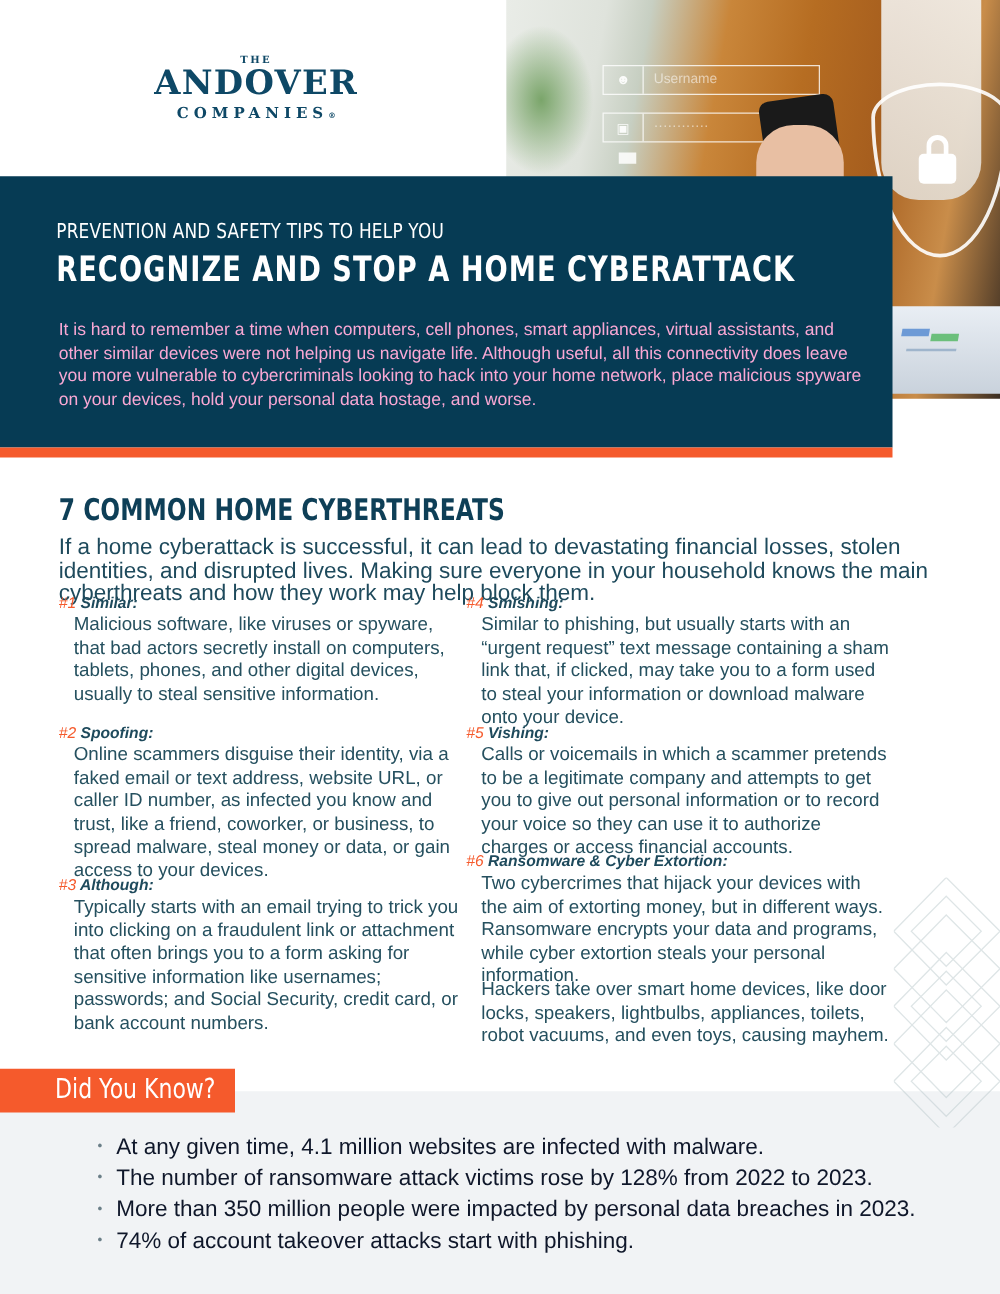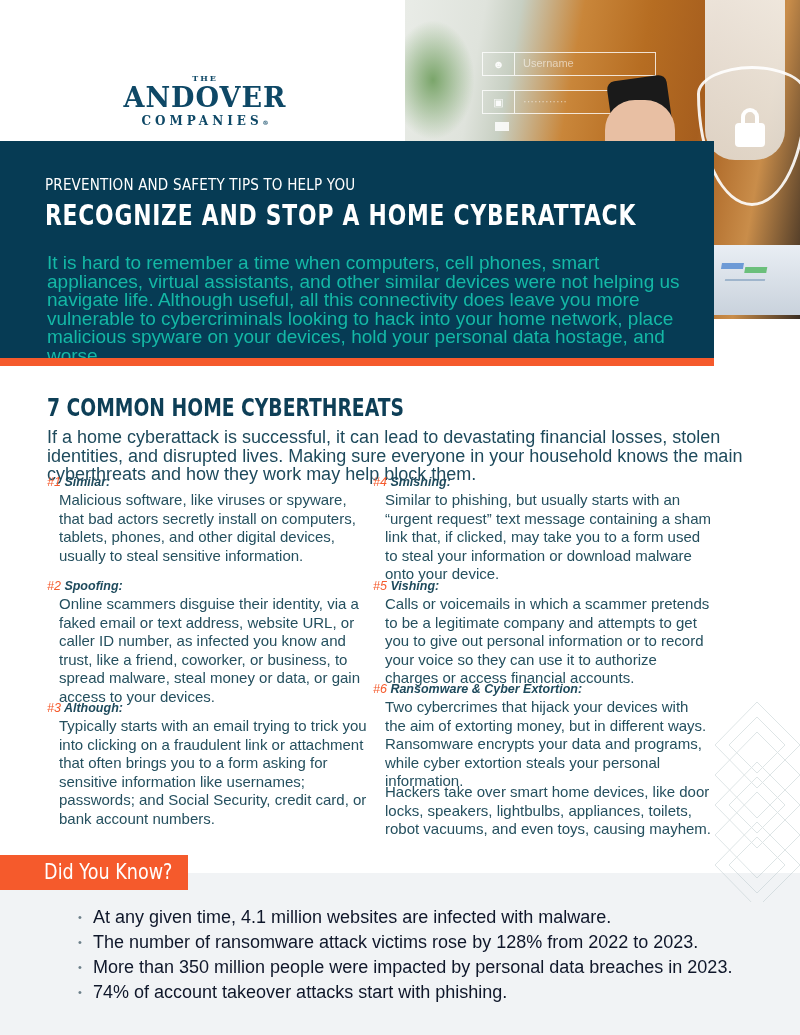--- a/index.html
+++ b/index.html
@@ -1,19 +1,19 @@
 <!DOCTYPE html>
 <html><head>
 <meta charset="utf-8">
 <style>
   * { box-sizing: border-box; margin: 0; padding: 0; }
   html, body { width: 800px; height: 1035px; background: #ffffff; overflow: hidden; }
   body { position: relative; font-family: "Liberation Sans", sans-serif; color: #1e4a5c; }
 
-  .logo { position: absolute; left: 110px; top: 42px; width: 190px; text-align: center; color: #0e4866; font-family: "DejaVu Serif", serif; margin-top: 31px; }
+  .logo { position: absolute; left: 110px; top: 42px; width: 190px; text-align: center; color: #0e4866; font-family: "DejaVu Serif", serif; }
   .logo .the { font-size: 8px; font-weight: bold; letter-spacing: 2px; display:block; line-height: 10px; }
   .logo .name { font-size: 27px; font-weight: bold; letter-spacing: 1px; display:block; line-height: 30px; }
   .logo .companies { font-size: 12px; font-weight: bold; letter-spacing: 4px; display:block; line-height: 16px; }
 
   .photo { position: absolute; left: 405px; top: 0; width: 395px; height: 319px; overflow: hidden;
     background: linear-gradient(100deg, #e9ece7 0%, #dfe3dc 18%, #c7cfc2 26%, #c9863a 40%, #b66d22 55%, #a65e1e 70%, #c98d4a 85%, #3a2d22 100%); }
   .photo .plant { position:absolute; left: 0; top: 20px; width: 70px; height: 120px; background: radial-gradient(ellipse at 40% 50%, #7aa56a 0%, rgba(122,165,106,0) 70%); }
   .photo .shirt { position:absolute; left: 300px; top: 0; width: 80px; height: 160px; background: linear-gradient(180deg,#f3f1ed,#e3ddd4); border-radius: 0 0 30px 30px; opacity:.9; }
   .photo .field { position: absolute; left: 77px; width: 174px; height: 24px; border: 1.5px solid rgba(255,255,255,0.8); }
   .photo .field .cell { position:absolute; left:0; top:0; width: 32px; height: 100%; border-right: 1.5px solid rgba(255,255,255,0.8); display:flex; align-items:center; justify-content:center; color: rgba(255,255,255,0.9); font-size: 11px; }
@@ -24,21 +24,21 @@
   .photo .lock { position:absolute; left: 330px; top: 108px; width: 30px; height: 42px; }
   .photo .lock .shackle { position:absolute; left:6px; top:0; width: 18px; height: 18px; border: 4px solid #fff; border-bottom: none; border-radius: 9px 9px 0 0; }
   .photo .lock .body { position:absolute; left:0; top: 15px; width: 30px; height: 24px; background:#fff; border-radius: 4px; }
   .photo .laptop { position:absolute; left: 300px; top: 245px; width: 110px; height: 70px; background: linear-gradient(180deg,#e9eef4,#c9d2dc); transform: skewX(-10deg); }
   .photo .laptop .bar { position:absolute; height: 6px; }
 
   .banner { position: absolute; left: 0; top: 141px; width: 714px; height: 217px; background: #063b54; }
   .banner-stripe { position: absolute; left: 0; top: 358px; width: 714px; height: 8px; background: #f55a2c; }
   .banner .kicker { position: absolute; left: 45px; top: 34px; color: #ffffff; font-family: "DejaVu Sans", sans-serif; font-size: 16.5px; letter-spacing: 0.2px; transform: scaleX(0.82); transform-origin: left; white-space: nowrap; }
   .banner .headline { position: absolute; left: 45px; top: 58px; color: #ffffff; font-family: "DejaVu Sans", sans-serif; font-weight: bold; font-size: 28px; letter-spacing: 1px; transform: scaleX(0.78); transform-origin: left; white-space: nowrap; }
-  .banner .intro { position: absolute; left: 47px; top: 113px; width: 650px; color: #14b8a6; font-size: 19px; line-height: 18.5px; }
+  .banner .intro { position: absolute; left: 47px; top: 113px; width: 650px; color: #f9a8d4; font-size: 14px; line-height: 18.5px; }
 
   .section-title { position: absolute; left: 47px; top: 394px; color: #0e3f57; font-family: "DejaVu Sans", sans-serif; font-weight: bold; font-size: 24px; transform: scaleX(0.78); transform-origin: left; white-space: nowrap; }
   .section-lead { position: absolute; left: 47px; top: 428px; width: 700px; color: #1e4a5c; font-size: 18px; line-height: 18.5px; }
 
   .threat { position: absolute; }
   .threat .title { font-size: 12.5px; font-style: italic; font-weight: bold; color: #1e4a5c; line-height: 18px; }
   .threat .num { color: #f55a2c; font-weight: normal; }
   .threat .desc { padding-left: 12px; font-size: 15px; line-height: 18.5px; color: #25505f; }
 
   .dyk-bg { position: absolute; left: 0; top: 873px; width: 800px; height: 162px; background: #f1f3f5; }

